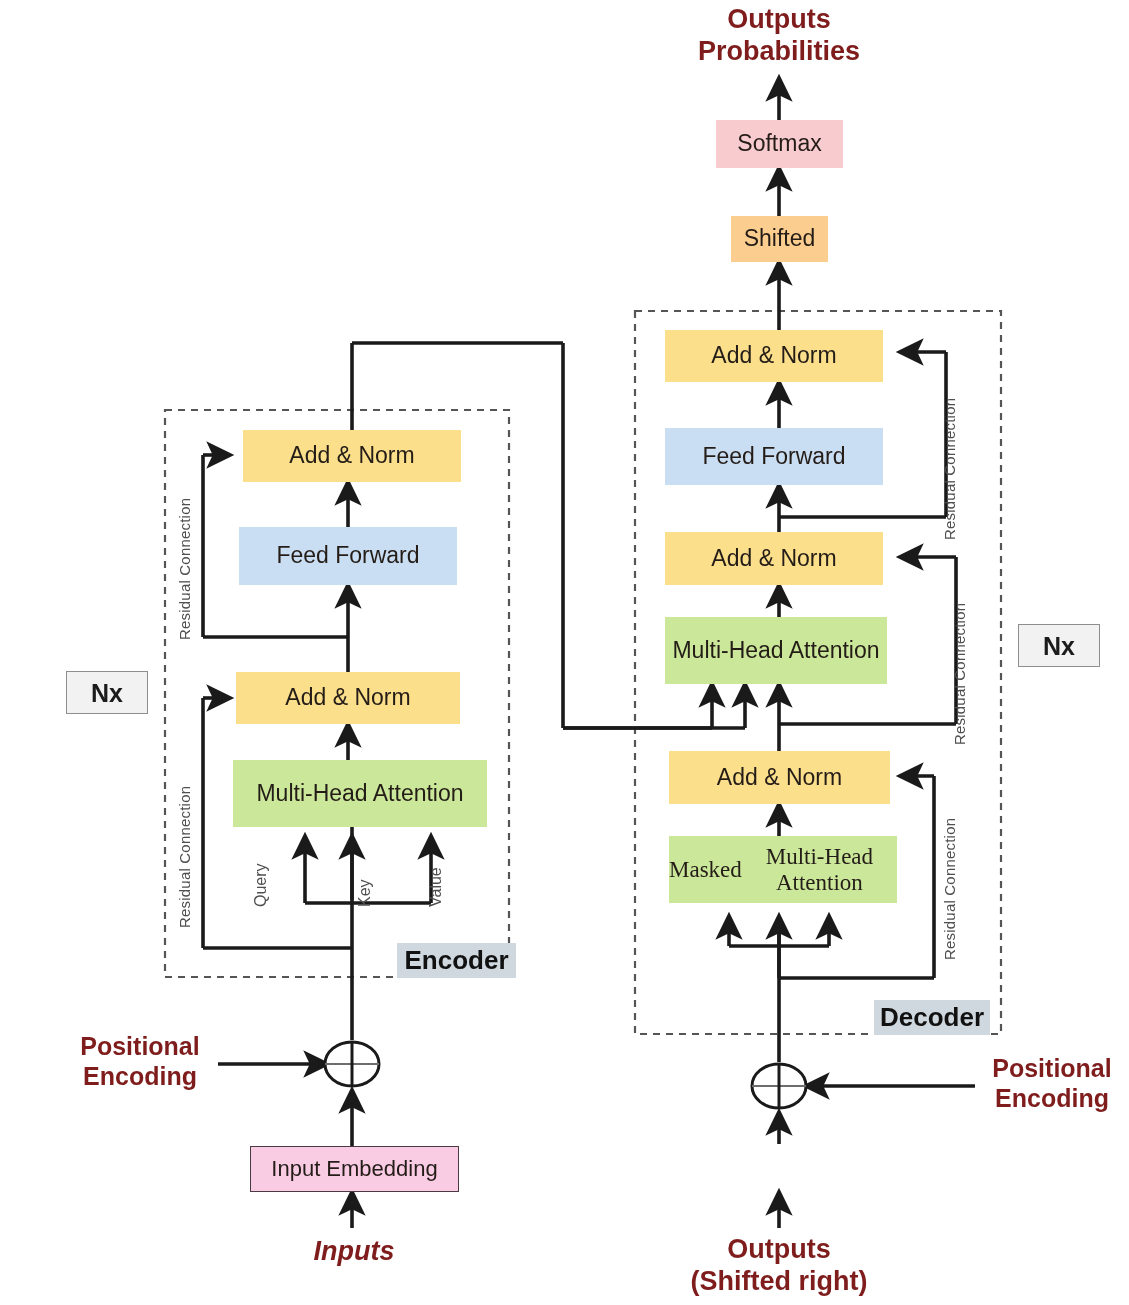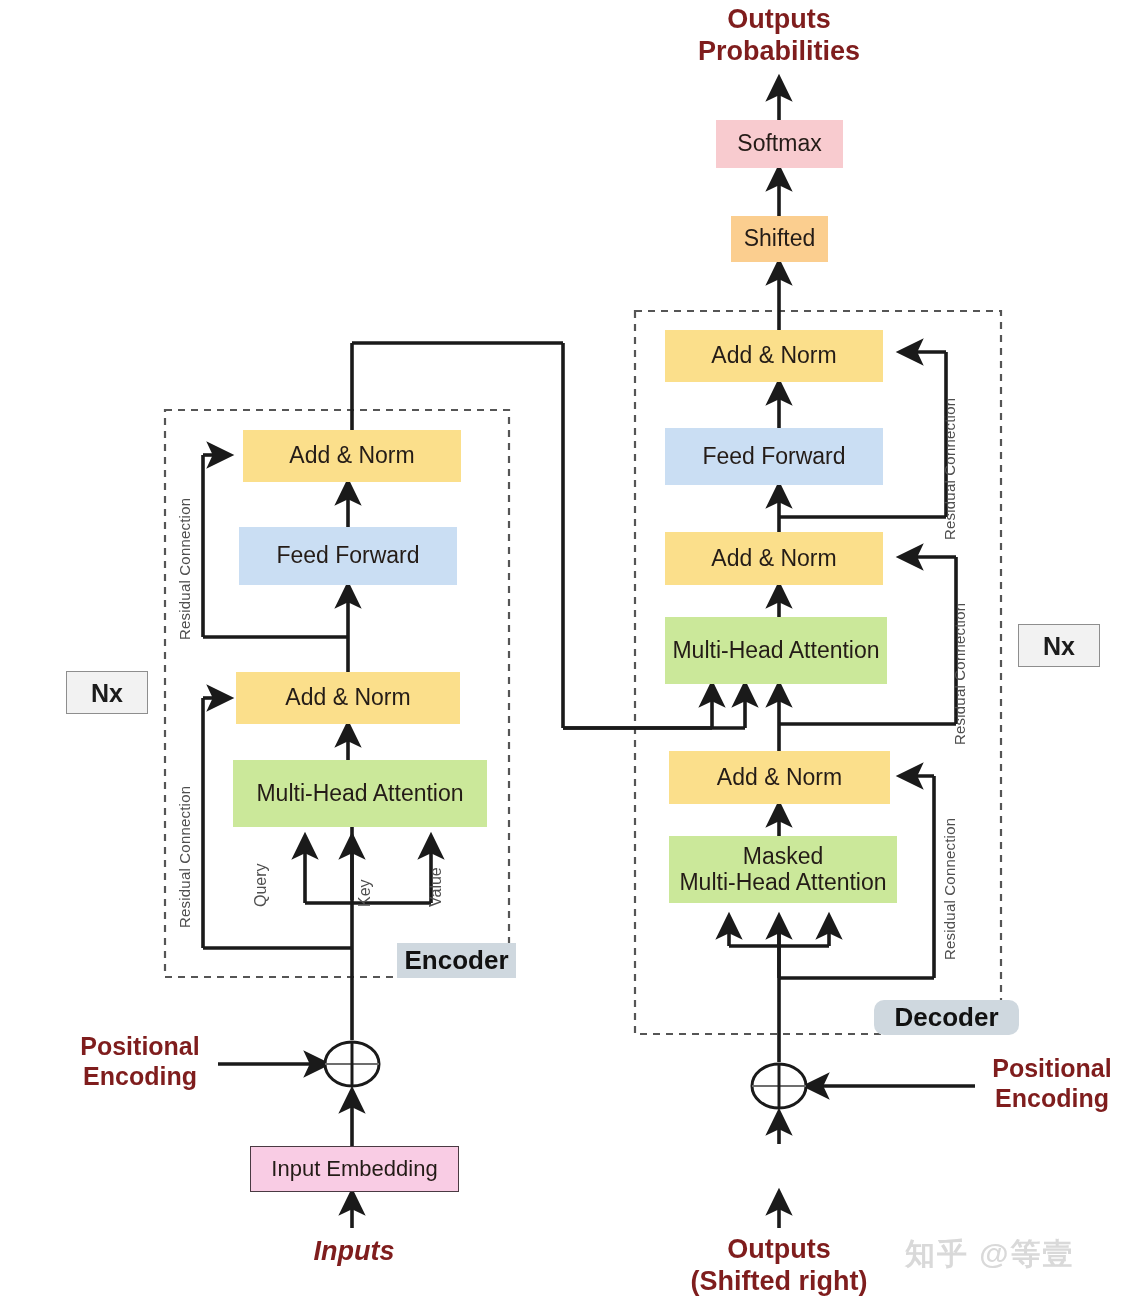--- a/index.html
+++ b/index.html
@@ -175,30 +175,30 @@
   <div class="box addnorm" style="left:665px;top:330px;width:218px;height:52px;">Add &amp; Norm</div>
 
   <div class="box ff" style="left:665px;top:428px;width:218px;height:57px;">Feed Forward</div>
 
   <div class="box addnorm" style="left:665px;top:532px;width:218px;height:53px;">Add &amp; Norm</div>
 
   <div class="box mha" style="left:665px;top:617px;width:222px;height:67px;">Multi-Head Attention</div>
 
   <div class="box addnorm" style="left:669px;top:751px;width:221px;height:53px;">Add &amp; Norm</div>
 
-  <div class="box mha" style="left:669px;top:836px;width:228px;height:67px;flex-direction:column;">
+  <div class="box mha" style="left:669px;top:836px;width:228px;height:67px;font-family:Liberation Serif, serif;">
     <span>Masked</span>
     <span>Multi-Head Attention</span>
   </div>
 
   <div class="vlabel" style="left:941px;top:370px;height:170px;">Residual Connection</div>
   <div class="vlabel" style="left:951px;top:575px;height:170px;">Residual Connection</div>
   <div class="vlabel" style="left:941px;top:790px;height:170px;">Residual Connection</div>
 
-  <div class="box secbadge" style="left:874px;top:1000px;width:145px;height:35px;border-radius:10px;">Decoder</div>
+  <div class="box secbadge" style="left:874px;top:1000px;width:116px;height:35px;">Decoder</div>
 
   <div class="box nx" style="left:1018px;top:624px;width:82px;height:43px;">Nx</div>
 
   <div class="caption small" style="left:40px;top:1032px;width:200px;text-align:center;">
     <div>Positional</div>
     <div>Encoding</div>
   </div>
 
   <div class="box embed" style="left:250px;top:1146px;width:209px;height:46px;">Input Embedding</div>
 
@@ -208,15 +208,14 @@
     <div>Positional</div>
     <div>Encoding</div>
   </div>
 
 
   <div class="caption big" style="left:639px;top:1234px;width:280px;">
     <div>Outputs</div>
     <div>(Shifted right)</div>
   </div>
 
-  <div class="watermark" style="left:905px;top:1234px;">知乎 @等壹</div>
 
 </div>
 
 </body></html>

